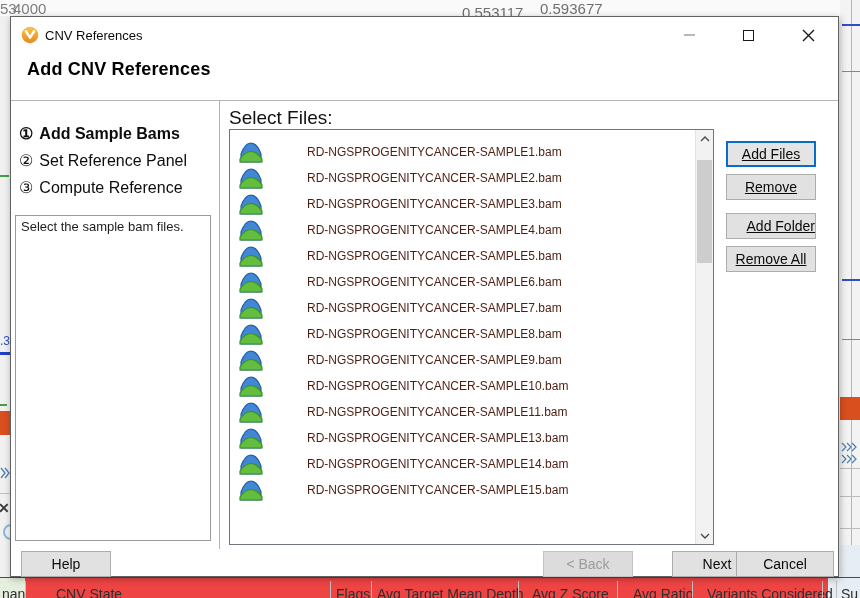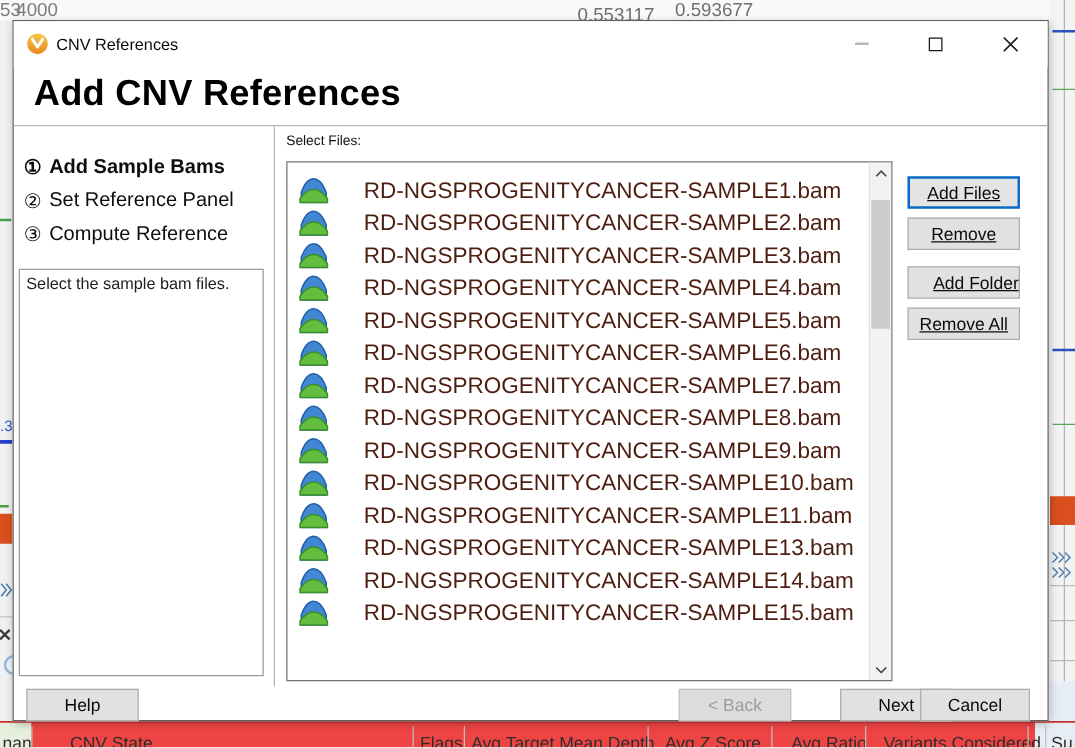--- a/index.html
+++ b/index.html
@@ -57,61 +57,61 @@
             box-shadow:1px 2px 7px rgba(0,0,0,.30); }
 
   .titlebar { position:absolute; left:0; top:0; width:100%; height:37px; background:#fff; }
   .title-icon { position:absolute; left:10px; top:9px; width:18px; height:18px; }
   .title-text { position:absolute; left:34px; top:11px; font-size:13px; color:#0a0a0a; }
   .win-btn { position:absolute; top:4px; width:32px; height:28px; display:flex; align-items:center; justify-content:center; }
   .win-min { left:662px; } .win-max { left:721px; } .win-close { left:781px; }
   .glyph-min { width:11px; height:2px; background:#b9b9b9; }
   .glyph-max { width:11px; height:11px; border:1.5px solid #1a1a1a; background:transparent; }
 
-  .heading { position:absolute; left:16px; top:42px; font-size:29px; font-weight:bold; color:#000; letter-spacing:.2px; }
+  .heading { position:absolute; left:16px; top:42px; font-size:18px; font-weight:bold; color:#000; letter-spacing:.2px; }
   .hdivider { position:absolute; left:0; top:83px; width:100%; height:1px; background:#b4b4b4; }
   .vdivider { position:absolute; left:208px; top:84px; width:1px; height:448px; background:#b4b4b4; }
 
   .steps { position:absolute; left:8px; top:103px; width:198px; list-style:none; }
   .step { height:27px; font-size:16px; color:#0d0d0d; white-space:nowrap; display:flex; align-items:center; }
   .step .num { margin-right:6px; font-size:16px; }
   .step.active { font-weight:bold; }
 
   .info-box { position:absolute; left:4px; top:198px; width:196px; height:326px;
               border:1px solid #9a9a9a; background:#fff; padding:3px 5px;
               font-size:13px; color:#1d1d1d; }
 
-  .select-files-label { position:absolute; left:218px; top:90px; font-size:11px; color:#111; }
+  .select-files-label { position:absolute; left:218px; top:90px; font-size:19px; color:#111; }
 
   .file-list-wrap { position:absolute; left:218px; top:112px; width:485px; height:416px;
                     border:1px solid #70757d; background:#fff; overflow:hidden; }
   .file-rows { position:absolute; left:0; top:9px; right:18px; }
   .file-row { height:26px; display:flex; align-items:center; padding-left:9px; }
   .file-icon { width:24px; height:22px; flex:0 0 24px; }
-  .file-name { margin-left:28px; font-size:18px; color:var(--file-text,#4d1d10); white-space:nowrap; }
+  .file-name { margin-left:44px; font-size:12px; color:var(--file-text,#4d1d10); white-space:nowrap; }
 
   .scrollbar { position:absolute; right:0; top:0; width:18px; height:100%;
                background:#f2f2f2; border-left:1px solid #e3e3e3; }
   .sb-arrow { position:absolute; left:0; width:18px; height:17px; display:flex; align-items:center; justify-content:center; }
   .sb-up { top:0; } .sb-down { bottom:0; }
   .sb-thumb { position:absolute; left:1px; top:30px; width:15px; height:103px; background:#cdcdcd; }
 
   .sbtn { position:absolute; left:715px; width:90px; height:26px; background:#e1e1e1;
           border:1px solid #adadad; font-family:inherit; font-size:14px; color:#0a0a0a; text-align:center;text-decoration:underline; }
   .sbtn-add-files  { top:124px; border:2px solid #0a6cc8; background:#e4e4e4; }
   .sbtn-remove     { top:157px; }
   .sbtn-add-folder { top:196px;text-align:right; }
   .sbtn-remove-all { top:229px; }
 
   .fbtn { position:absolute; top:534px; height:26px; background:#e1e1e1; border:1px solid #adadad;
           font-family:inherit; font-size:14px; color:#0a0a0a; text-align:center; }
   .fbtn-help   { left:10px;  width:90px; }
   .fbtn-back   { left:532px; width:90px; color:#9b9b9b; background:#dcdcdc; border-color:#c3c3c3; }
   .fbtn-next   { left:633px; width:90px;margin-left:28px; }
-  .fbtn-cancel { left:725px; width:88px; }
+  .fbtn-cancel { left:725px; width:98px; }
 </style>
 </head>
 <body>
 
 <div class="screen">
 
   <span class="bg-frag bg-top-left53">53</span>
   <span class="bg-frag bg-top-left4000">4000</span>
   <span class="bg-frag bg-val1">0.553117</span>
   <span class="bg-frag bg-val2">0.593677</span>

